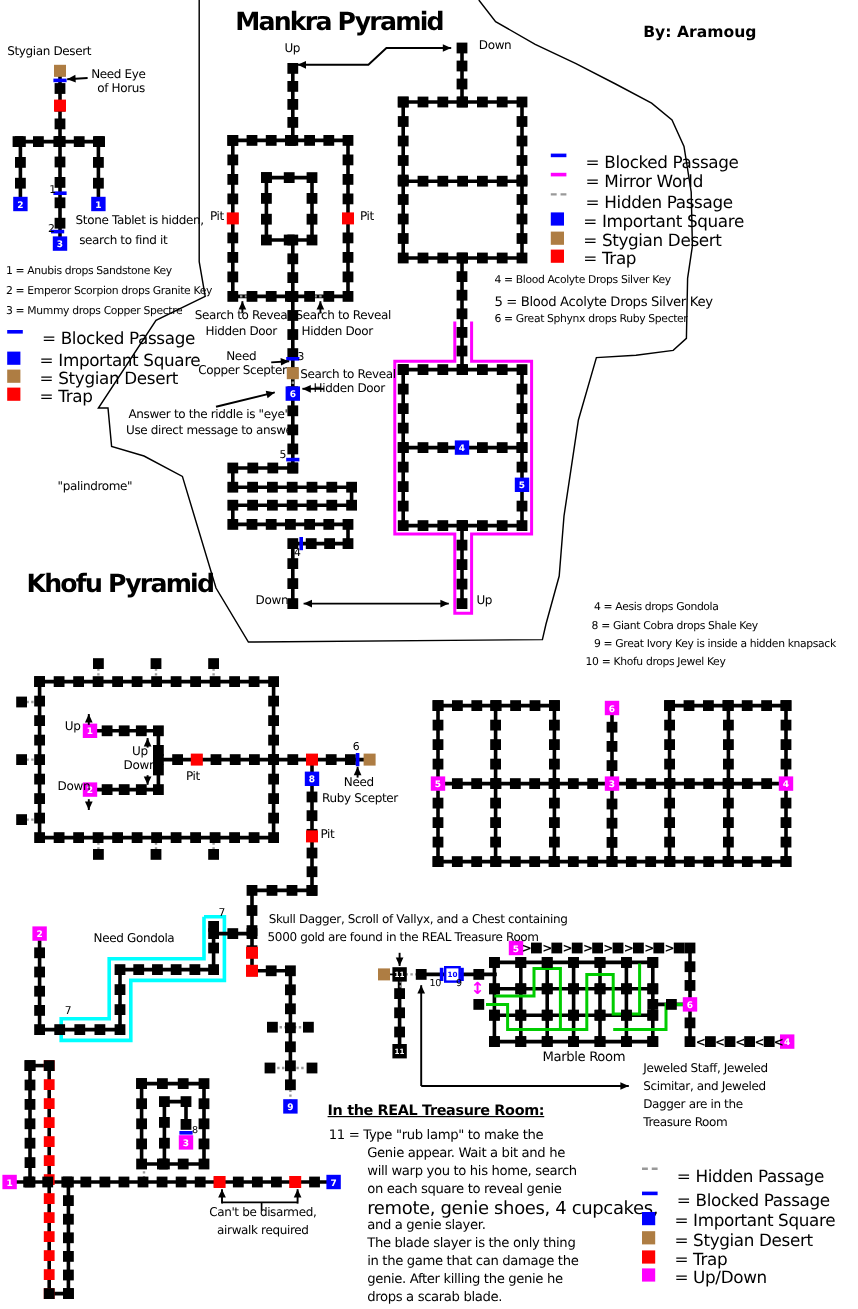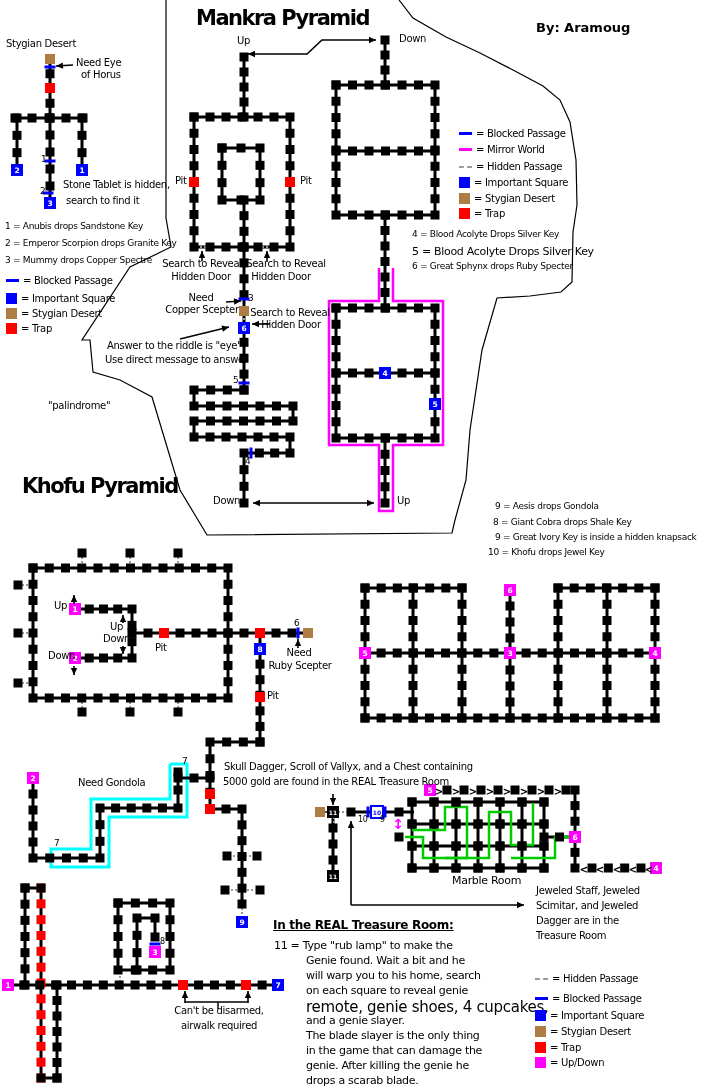--- a/index.html
+++ b/index.html
@@ -5,21 +5,21 @@
   html,body{margin:0;padding:0;background:#fff}
   #stage{position:relative;width:715px;height:1091px;background:#fff;overflow:hidden;
          font-family:"DejaVu Sans",sans-serif;color:#000}
   #map-svg{position:absolute;left:0;top:0}
   .ttl{position:absolute;font-weight:bold;font-size:21px;letter-spacing:-1.5px;white-space:nowrap}
   .author{position:absolute;font-weight:bold;font-size:13px;white-space:nowrap}
   .lbl{position:absolute;white-space:nowrap;line-height:1.05;font-size:10px;letter-spacing:-0.3px}
   .lbl.b{font-weight:bold}
   .lbl.u{text-decoration:underline}
   .lbl.ctr{transform:translateX(-50%)}
-  .lrow{position:absolute;display:flex;align-items:center;gap:4px;font-size:10px;letter-spacing:-0.3px;white-space:nowrap}
+  .lrow{position:absolute;display:flex;gap:16px;font-size:14px;letter-spacing:-0.3px;white-space:nowrap}
   .sym{display:inline-block;flex:none}
   .sym.bdash{width:13px;height:3px;background:#0000FF}
   .sym.mdash{width:13px;height:3px;background:#FF00FF}
   .sym.zig{width:13px;height:0;border-top:2px dashed #999999}
   .sym.bsq{width:11px;height:11px;background:#0000FF}
   .sym.tsq{width:11px;height:11px;background:#AE7D43}
   .sym.rsq{width:11px;height:11px;background:#FF0000}
   .sym.msq{width:11px;height:11px;background:#FF00FF}
 </style>
 </head>
@@ -866,21 +866,21 @@
       <div class="lbl" style="left: 107px; top: 341px;">Answer to the riddle is "eye"</div>
       <div class="lbl" style="left: 105px; top: 355px;">Use direct message to answer</div>
       <div class="lbl" style="left: 233px; top: 376px; font-size: 9px;">5</div>
       <div class="lbl" style="left: 245px; top: 457px; font-size: 9px;">4</div>
       <div class="lbl" style="left: 48px; top: 401px;">"palindrome"</div>
       <div class="lbl" style="left: 213px; top: 496px;">Down</div>
       <div class="lbl" style="left: 397px; top: 496px;">Up</div>
       <div class="lbl" style="left: 412px; top: 230px; font-size: 9px;">4 = Blood Acolyte Drops Silver Key</div>
       <div class="lbl" style="left: 412px; top: 246px; font-size: 11px;">5 = Blood Acolyte Drops Silver Key</div>
       <div class="lbl" style="left: 412px; top: 262px; font-size: 9px;">6 = Great Sphynx drops Ruby Specter</div>
-      <div class="lbl" style="left: 495px; top: 502px; font-size: 9px;">9 = Aesis drops Gondola</div>
+      <div class="lbl" style="left: 495px; top: 502px; font-size: 9px;">4 = Aesis drops Gondola</div>
       <div class="lbl" style="left: 493px; top: 518px; font-size: 9px;">8 = Giant Cobra drops Shale Key</div>
       <div class="lbl" style="left: 495px; top: 533px; font-size: 9px;">9 = Great Ivory Key is inside a hidden knapsack</div>
       <div class="lbl" style="left: 488px; top: 548px; font-size: 9px;">10 = Khofu drops Jewel Key</div>
       <div class="lbl" style="left: 54px; top: 601px;">Up</div>
       <div class="lbl" style="left: 110px; top: 622px;">Up</div>
       <div class="lbl" style="left: 103px; top: 634px;">Down</div>
       <div class="lbl" style="left: 48px; top: 651px;">Down</div>
       <div class="lbl" style="left: 155px; top: 643px;">Pit</div>
       <div class="lbl" style="left: 294px; top: 619px; font-size: 9px;">6</div>
       <div class="lbl ctr" style="left: 299px; top: 648px;">Need</div>
@@ -894,21 +894,21 @@
       <div class="lbl" style="left: 358px; top: 816px; font-size: 8px;">10</div>
       <div class="lbl" style="left: 380px; top: 816px; font-size: 8px;">9</div>
       <div class="lbl" style="left: 160px; top: 938px; font-size: 8px;">8</div>
       <div class="lbl" style="left: 452px; top: 875px; font-size: 11px;">Marble Room</div>
       <div class="lbl" style="left: 536px; top: 886px;">Jeweled Staff, Jeweled</div>
       <div class="lbl" style="left: 536px; top: 901px;">Scimitar, and Jeweled</div>
       <div class="lbl" style="left: 536px; top: 916px;">Dagger are in the</div>
       <div class="lbl" style="left: 536px; top: 931px;">Treasure Room</div>
       <div class="lbl b u" style="left: 273px; top: 919px; font-size: 12px;">In the REAL Treasure Room:</div>
       <div class="lbl" style="left: 274px; top: 940px; font-size: 11px;">11 = Type "rub lamp" to make the</div>
-      <div class="lbl" style="left: 306px; top: 955px; font-size: 11px;">Genie found. Wait a bit and he</div>
+      <div class="lbl" style="left: 306px; top: 955px; font-size: 11px;">Genie appear. Wait a bit and he</div>
       <div class="lbl" style="left: 306px; top: 970px; font-size: 11px;">will warp you to his home, search</div>
       <div class="lbl" style="left: 306px; top: 985px; font-size: 11px;">on each square to reveal genie</div>
       <div class="lbl" style="left: 306px; top: 1000px; font-size: 15px;">remote, genie shoes, 4 cupcakes,</div>
       <div class="lbl" style="left: 306px; top: 1015px; font-size: 11px;">and a genie slayer.</div>
       <div class="lbl" style="left: 306px; top: 1030px; font-size: 11px;">The blade slayer is the only thing</div>
       <div class="lbl" style="left: 306px; top: 1045px; font-size: 11px;">in the game that can damage the</div>
       <div class="lbl" style="left: 306px; top: 1060px; font-size: 11px;">genie. After killing the genie he</div>
       <div class="lbl" style="left: 306px; top: 1075px; font-size: 11px;">drops a scarab blade.</div>
       <div class="lbl ctr" style="left: 219px; top: 1006px;">Can't be disarmed,</div>
       <div class="lbl ctr" style="left: 219px; top: 1021px;">airwalk required</div>

